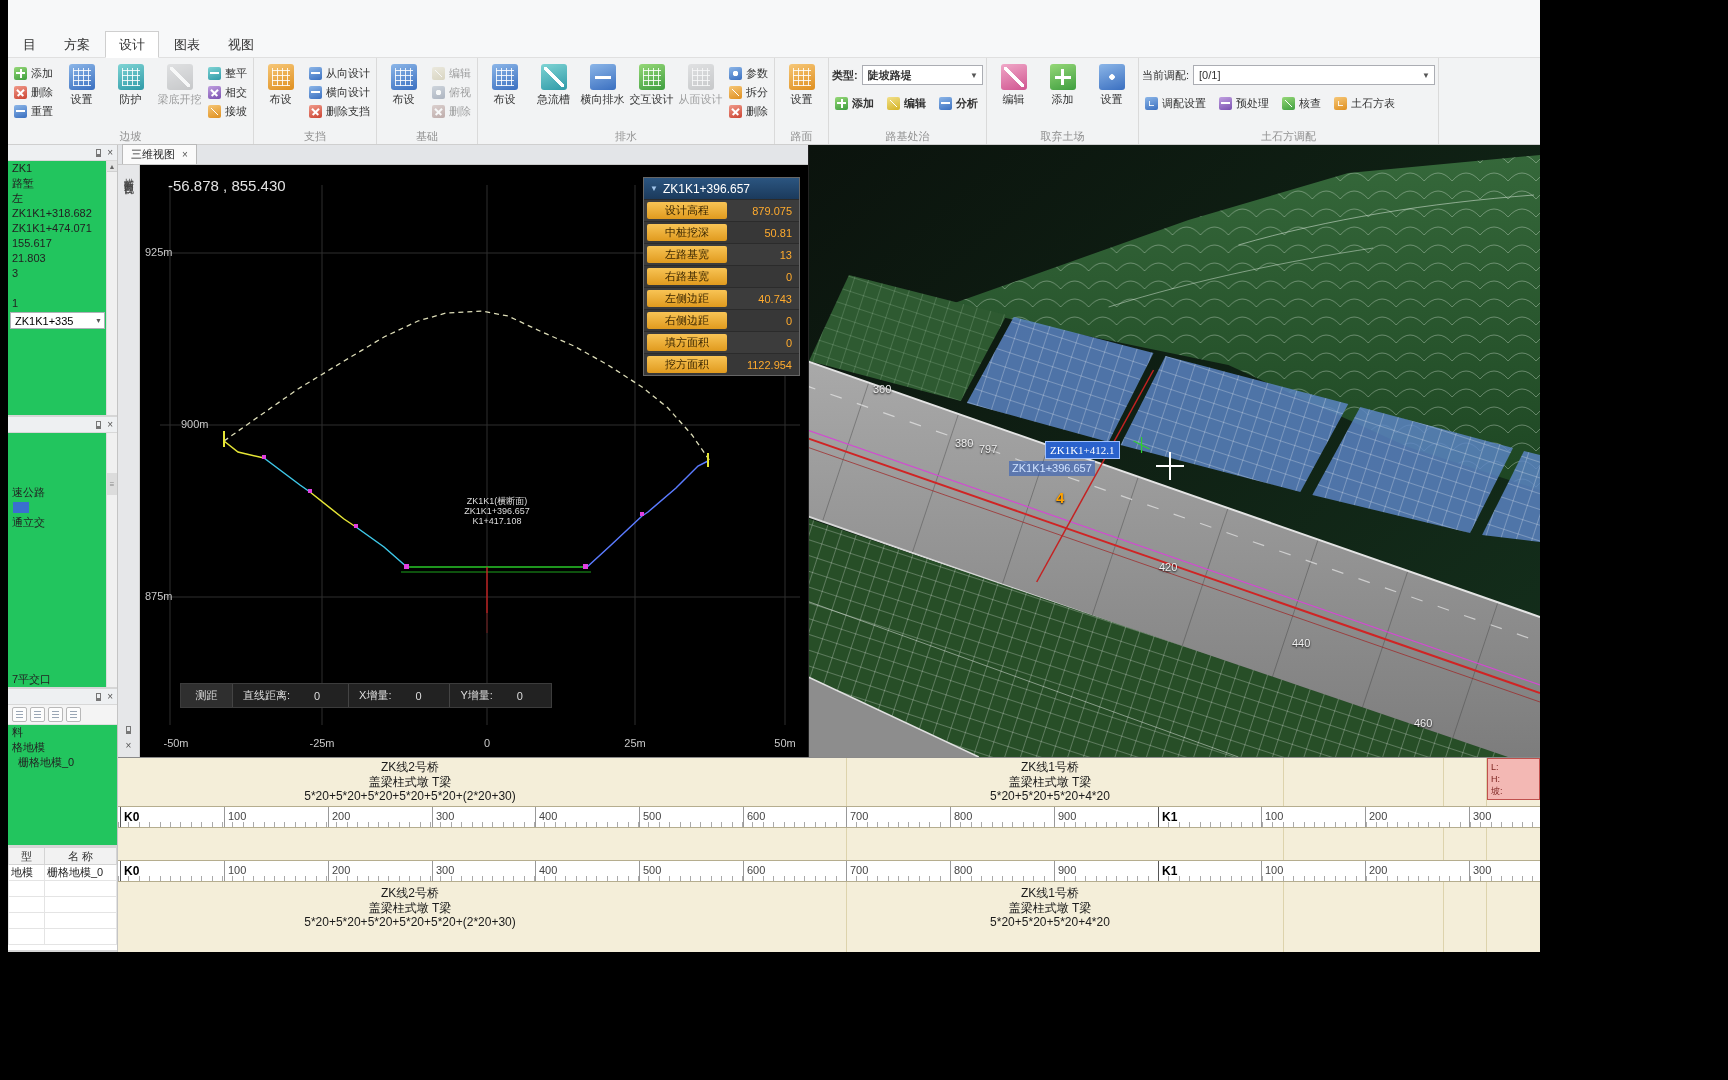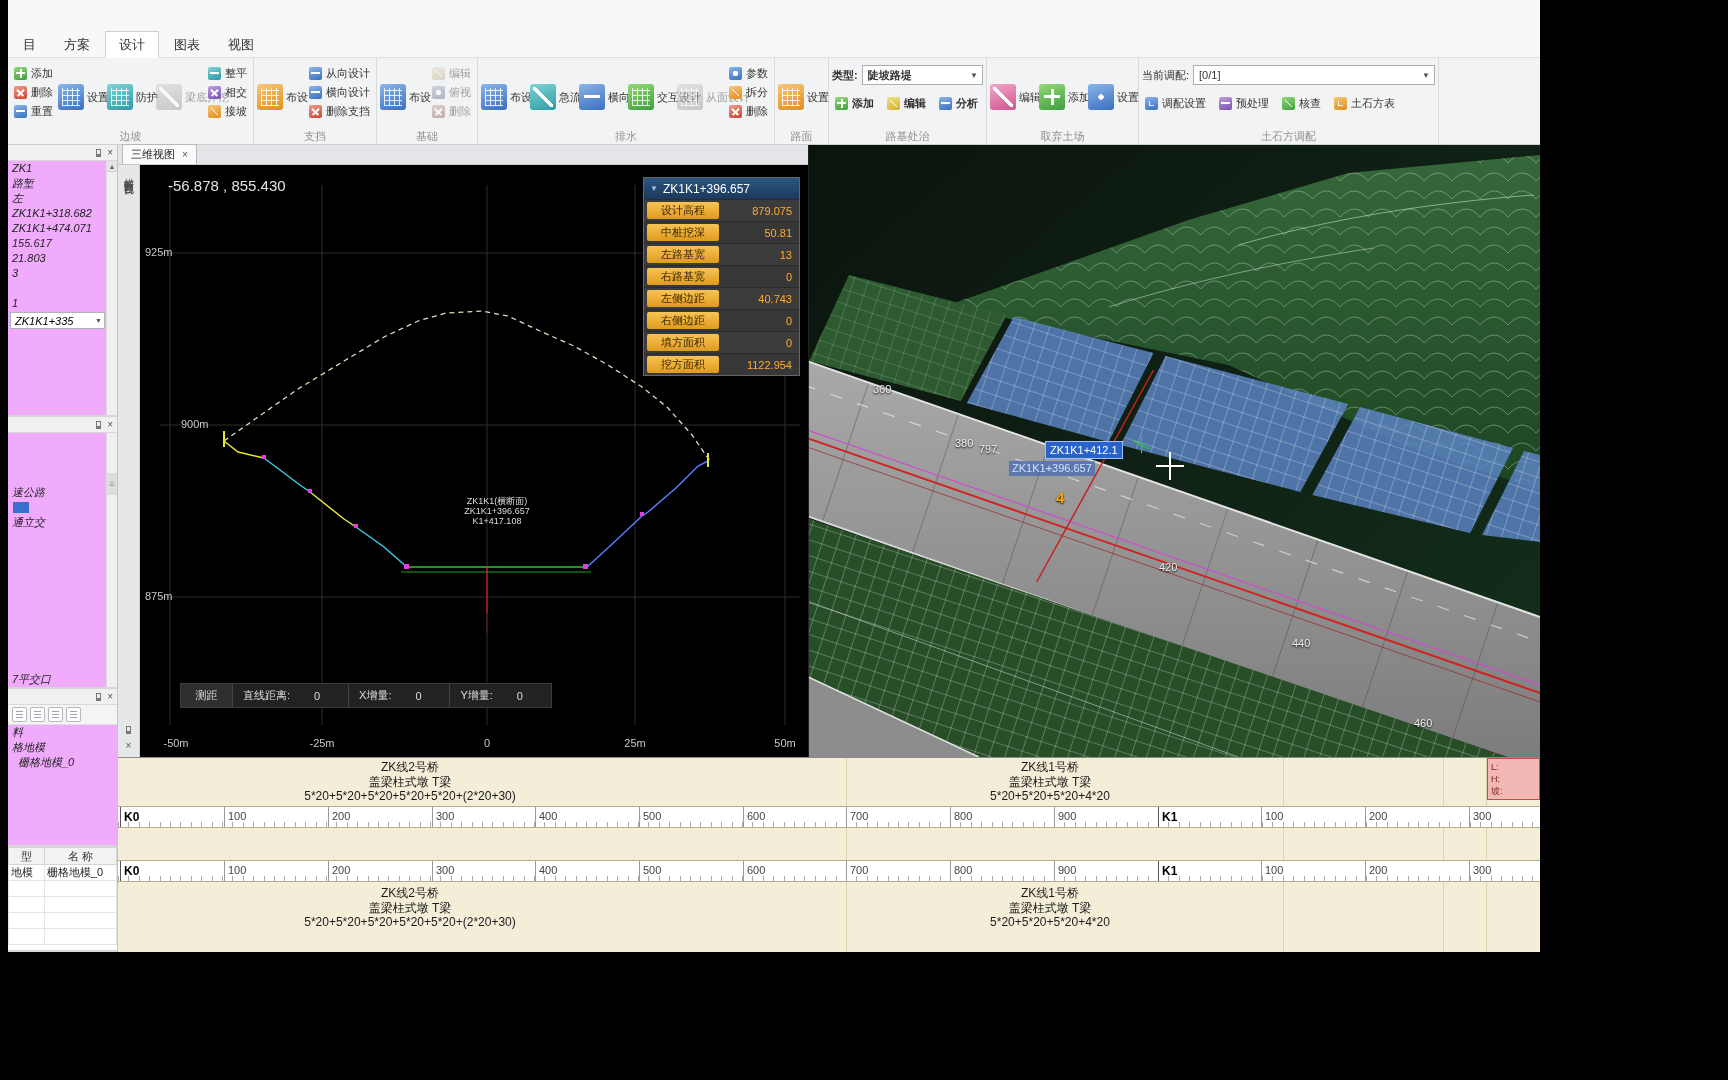--- a/index.html
+++ b/index.html
@@ -7,21 +7,21 @@
 body{background:#000;font-family:"Liberation Sans","DejaVu Sans",sans-serif;position:relative;overflow:hidden;}
 .app{position:absolute;left:8px;top:0;width:1532px;height:952px;background:#ececec;display:flex;flex-direction:column;overflow:hidden;}
 .titlebar{height:32px;background:#f7f8f9;}
 .menubar{height:26px;background:#f7f8f9;display:flex;align-items:flex-end;gap:2px;padding-left:2px;border-bottom:1px solid #e0e0e0;}
 .menu-tab{font-size:13px;color:#333;padding:4px 13px 3px;}
 .menu-tab.active{background:#fff;border:1px solid #cfcfcf;border-bottom:1px solid #fff;margin-bottom:-1px;}
 .ribbon{height:87px;background:#f2f3f4;display:flex;border-bottom:1px solid #cfcfcf;overflow:hidden;}
 .rgroup{display:flex;flex-direction:column;border-right:1px solid #dadada;padding:1px 3px 0;}
 .rgroup-body{flex:1;display:flex;align-items:stretch;gap:2px;}
 .rgroup-title{height:15px;line-height:15px;font-size:11px;color:#909090;text-align:center;}
-.btn-big{width:47px;display:flex;align-items:center;gap:3px;padding-top:5px;font-size:11px;color:#333;border-radius:3px;}
+.btn-big{width:47px;display:flex;flex-direction:column;align-items:center;gap:3px;padding-top:5px;font-size:11px;color:#333;border-radius:3px;}
 .btn-big .lbl{text-align:center;line-height:12px;white-space:nowrap;}
 .bicon{width:26px;height:26px;border-radius:3px;position:relative;flex:0 0 auto;}
 .stack{display:flex;flex-direction:column;gap:1px;padding-top:5px;}
 .btn-small{display:flex;align-items:center;gap:4px;height:18px;font-size:11px;color:#333;padding:0 3px;border-radius:2px;white-space:nowrap;}
 .sicon{width:13px;height:13px;border-radius:2px;position:relative;flex:0 0 auto;}
 .disabled{opacity:.45;filter:grayscale(70%);}
 .combo-row{display:flex;align-items:center;gap:4px;font-size:11px;color:#333;padding-top:6px;}
 .combo{background:#fff;border:1px solid #abadb3;height:20px;display:flex;align-items:center;justify-content:space-between;font-size:11px;padding:0 4px 0 5px;flex:1;min-width:70px;}
 .combo .arr{font-size:8px;color:#555;}
 .btn-row{display:flex;align-items:center;gap:7px;padding-top:7px;}
@@ -43,21 +43,21 @@
 .g-dot::after{background:radial-gradient(circle,#fff 0 2.5px,transparent 3px);}
 .g-grid::after{background-image:repeating-linear-gradient(0deg,rgba(255,255,255,.85) 0 1px,transparent 1px 5px),repeating-linear-gradient(90deg,rgba(255,255,255,.85) 0 1px,transparent 1px 5px);margin:4px;}
 .g-diag::after{background:linear-gradient(45deg,transparent 44%,#fff 44% 56%,transparent 56%);margin:3px;}
 .workspace{flex:1;display:flex;min-height:0;}
 .sidebar{width:110px;display:flex;flex-direction:column;background:#ececec;border-right:1px solid #c4c4c4;}
 .spanel{display:flex;flex-direction:column;border-bottom:2px solid #d6d6d6;background:#fff;overflow:hidden;}
 .sp-a{height:272px;}.sp-b{height:272px;}.sp-c{height:158px;}.sp-d{flex:1;}
 .sp-head{height:16px;background:#eef0f2;display:flex;justify-content:flex-end;align-items:center;gap:6px;padding:0 4px;border-bottom:1px solid #d8d8d8;flex:0 0 auto;}
 .pin{width:5px;height:8px;border:1px solid #777;border-bottom:3px solid #777;}
 .xbtn{font-size:10px;color:#555;line-height:10px;}
-.slist{flex:1;position:relative;overflow:hidden;background:#f0abfc;display:flex;flex-direction:column;font-style:italic;}
+.slist{flex:1;position:relative;overflow:hidden;background:#22c55e;display:flex;flex-direction:column;}
 .sitem{height:15px;line-height:15px;font-size:11px;color:#222;padding-left:4px;white-space:nowrap;overflow:hidden;}
 .sscroll{position:absolute;right:0;top:0;bottom:0;width:11px;background:#f0f0f0;border-left:1px solid #ddd;}
 .sarrow{height:11px;display:flex;align-items:center;justify-content:center;font-size:7px;color:#666;background:#e4e4e4;border-bottom:1px solid #d0d0d0;}
 .shandle{height:22px;display:flex;align-items:center;justify-content:center;font-size:8px;color:#888;background:#dcdcdc;margin-top:40px;}
 .scombo{height:17px;border:1px solid #aeb2b8;display:flex;align-items:center;justify-content:space-between;font-size:11px;padding:0 2px 0 4px;margin:1px 12px 1px 2px;background:#fff;}
 .sp-tools{height:20px;display:flex;align-items:center;gap:3px;padding:0 4px;background:#f4f4f4;border-bottom:1px solid #e0e0e0;flex:0 0 auto;}
 .tool{width:15px;height:15px;border:1px solid #b8b8b8;border-radius:2px;background:#fdfdfd;position:relative;}
 .tool::after{content:"";position:absolute;inset:3px;background:repeating-linear-gradient(0deg,#9aa6b5 0 1px,transparent 1px 3px);}
 .bluesq{width:16px;height:11px;background:#3a6fd0;margin:2px 0 2px 5px;}
 .stable{width:100%;border-collapse:collapse;font-size:11px;table-layout:fixed;}
@@ -76,21 +76,21 @@
 .canvas svg{position:absolute;inset:0;width:100%;height:100%;}
 .coords{position:absolute;left:28px;top:12px;font-size:15px;color:#e2e2e2;}
 .ytick{position:absolute;left:5px;font-size:11px;color:#c8c8c8;}
 .xtick{position:absolute;bottom:8px;transform:translateX(-50%);font-size:11px;color:#c8c8c8;}
 .anno{position:absolute;left:297px;top:331px;width:120px;text-align:center;font-size:9px;color:#ddd;line-height:10px;}
 .infopanel{position:absolute;right:8px;top:12px;width:157px;background:#333;border:1px solid #666;}
 .ip-head{height:21px;background:linear-gradient(#2b5580,#1b3a5c);color:#fff;font-size:12px;display:flex;align-items:center;gap:5px;padding:0 6px;}
 .ip-head .tri{font-size:8px;color:#9fc3e8;}
 .ip-row{height:22px;display:flex;align-items:center;background:#3c3c3c;border-top:1px solid #2b2b2b;padding:0 3px;gap:4px;}
 .ip-row:nth-child(odd){background:#373737;}
-.chip{width:72px;height:17px;border-radius:2px;background:linear-gradient(#f8c455,#e09a1e);color:#3a2600;font-size:11px;display:flex;align-items:center;justify-content:center;flex:0 0 auto;}
+.chip{width:80px;height:17px;border-radius:2px;background:linear-gradient(#f8c455,#e09a1e);color:#3a2600;font-size:11px;display:flex;align-items:center;justify-content:center;flex:0 0 auto;}
 .ip-val{flex:1;text-align:right;color:#ffab2e;font-size:11px;padding-right:4px;}
 .measurebar{position:absolute;left:40px;top:518px;height:25px;display:flex;align-items:stretch;background:#222;border:1px solid #3c3c3c;font-size:11px;color:#ddd;}
 .mb-btn{width:52px;display:flex;align-items:center;justify-content:center;background:#2f2f2f;border-right:1px solid #444;}
 .mb-field{display:flex;align-items:center;gap:6px;padding:0 10px;border-right:1px solid #444;}
 .mb-field:last-child{border-right:none;}
 .mb-val{width:42px;text-align:center;}
 .view3d{flex:1;position:relative;background:#0a130c;overflow:hidden;border-left:1px solid #222;}
 .view3d svg{position:absolute;inset:0;width:100%;height:100%;}
 .l3d{position:absolute;font-size:11px;color:#f0f0f0;text-shadow:0 1px 2px #000;}
 .stbox{position:absolute;background:#2a62cc;border:1px solid #9fc0ff;color:#fff;font-size:11px;padding:0 4px;line-height:16px;}
@@ -633,21 +633,21 @@
             <path d="M325,296 L341,304 M333,292 L333,308" stroke="#30d030" stroke-width="1.2"></path>
             <path d="M-5,372 L700,612 L-5,612 Z" fill="#274e27"></path>
             <path d="M-5,372 L700,612 L-5,612 Z" fill="url(#meshW)"></path>
             <line x1="-5" y1="455" x2="430" y2="612" stroke="rgba(255,255,255,.45)"></line>
             <path d="M-5,530 L170,612 L-5,612 Z" fill="#8d8d8d"></path>
             <line x1="-5" y1="530" x2="170" y2="612" stroke="#e0e0e0" stroke-width="1.5"></line>
           </svg>
           <span class="l3d" style="left:64px;top:238px;">360</span>
           <span class="l3d" style="left:146px;top:292px;">380</span>
           <span class="l3d" style="left:170px;top:298px;">797</span>
-          <span class="stbox" style="left:236px;top:296px;">ZK1K1+412.1</span>
+          <span class="stbox" style="left:236px;top:296px;font-family:Liberation Serif, serif;">ZK1K1+412.1</span>
           <span class="stlabel" style="left:200px;top:316px;">ZK1K1+396.657</span>
           <span class="marker4" style="left:247px;top:344px;">4</span>
           <span class="l3d" style="left:350px;top:416px;">420</span>
           <span class="l3d" style="left:483px;top:492px;">440</span>
           <span class="l3d" style="left:605px;top:572px;">460</span>
           <div class="crosshair" style="left:347px;top:307px;"></div>
         </div>
 
       </div>
 

